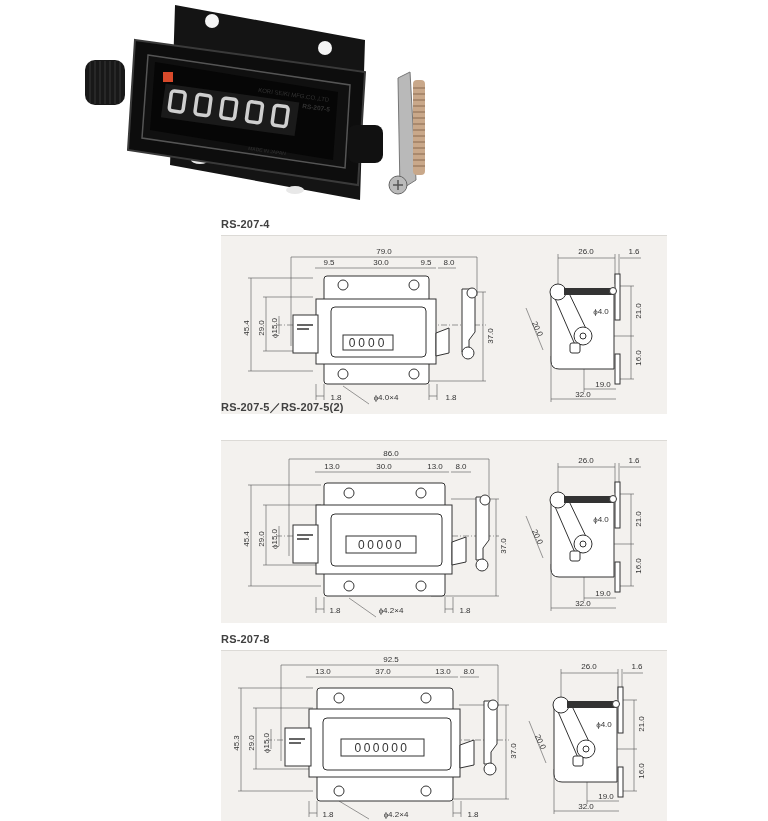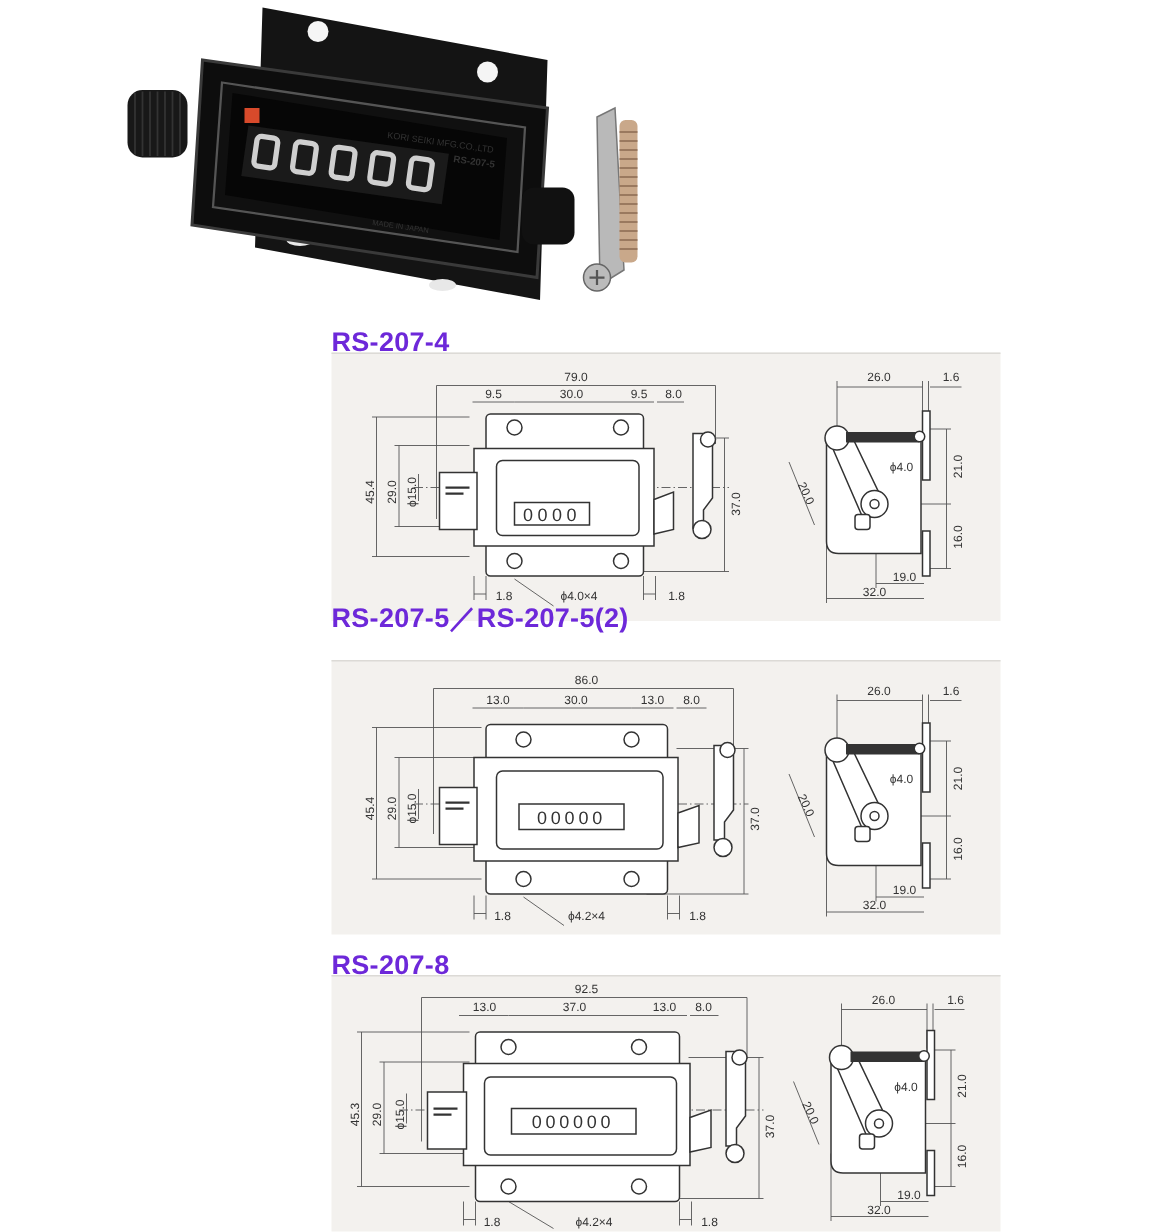--- a/index.html
+++ b/index.html
@@ -1,18 +1,18 @@
 <!DOCTYPE html>
 <html><head>
 <meta charset="utf-8">
 <style>
   html, body { margin:0; padding:0; background:#ffffff; }
   body { width:768px; height:821px; position:relative; overflow:hidden; font-family:"Liberation Sans", sans-serif; }
   .photo { position:absolute; left:80px; top:0; width:380px; height:215px; }
-  .title { position:absolute; left:221px; font-family:"Liberation Sans", sans-serif; font-weight:bold; font-size:18px; color:#6d28d9; letter-spacing:0.2px; }
+  .title { position:absolute; left:221px; font-family:"Liberation Sans", sans-serif; font-weight:bold; font-size:11px; color:#404040; letter-spacing:0.2px; }
   .panel { position:absolute; left:221px; width:446px; background:#f3f1ee; border-top:1px solid #dcdad6; }
   .panel svg { position:absolute; left:0; top:0; }
   svg text { font-family:"Liberation Sans", sans-serif; fill:#333; }
 </style>
 </head>
 <body>
 
 <div class="photo">
   <svg width="380" height="215" viewBox="0 0 380 215">
 

